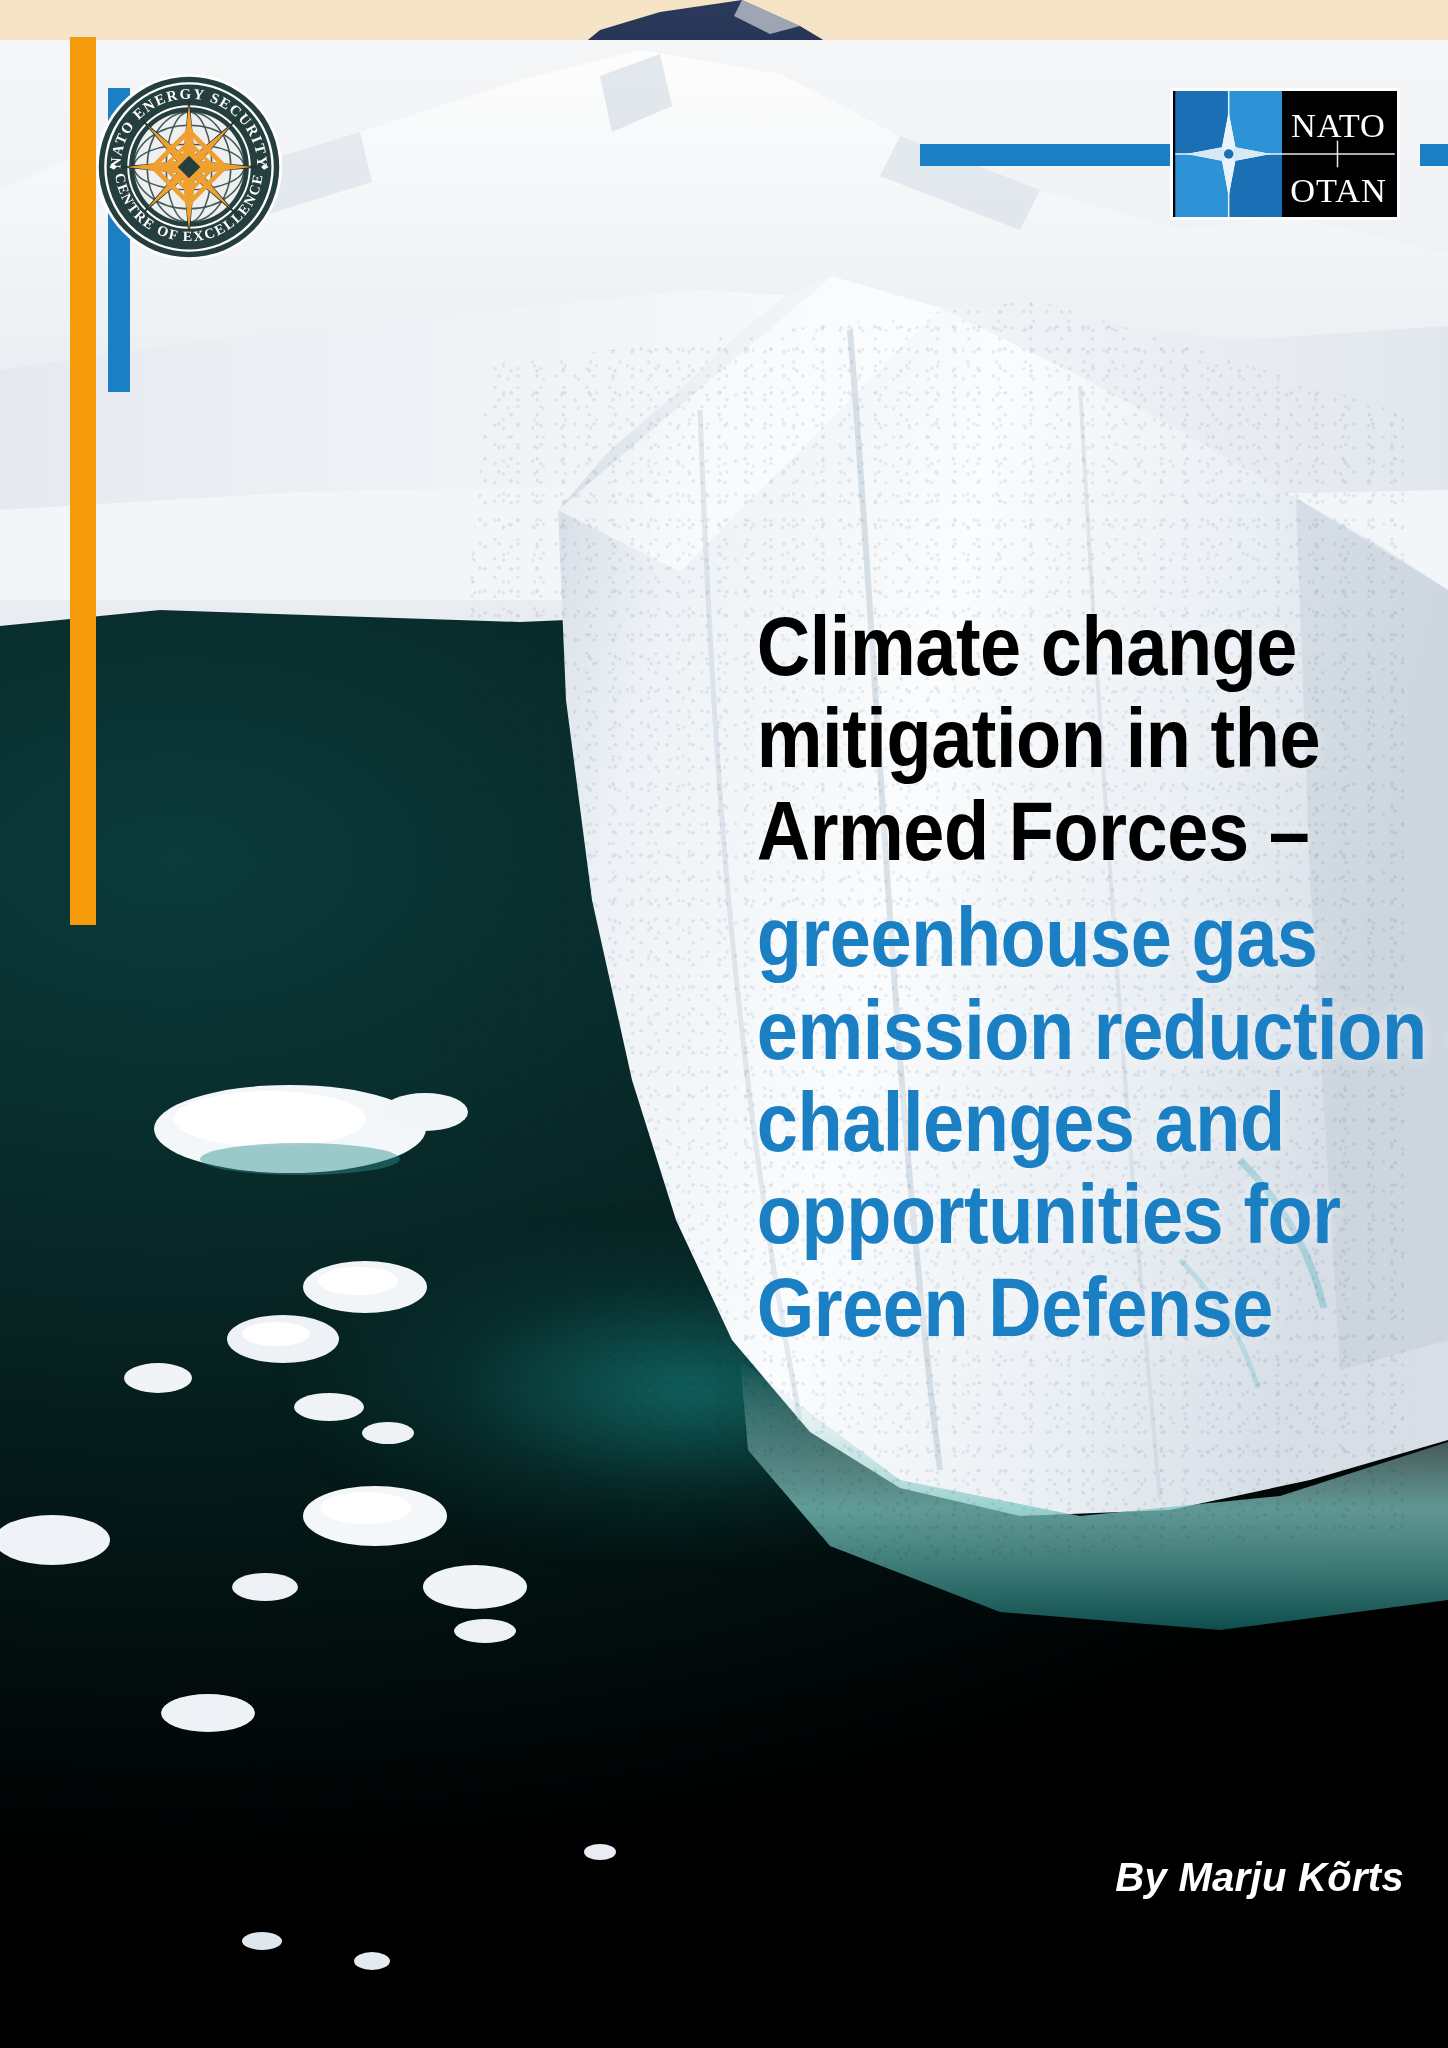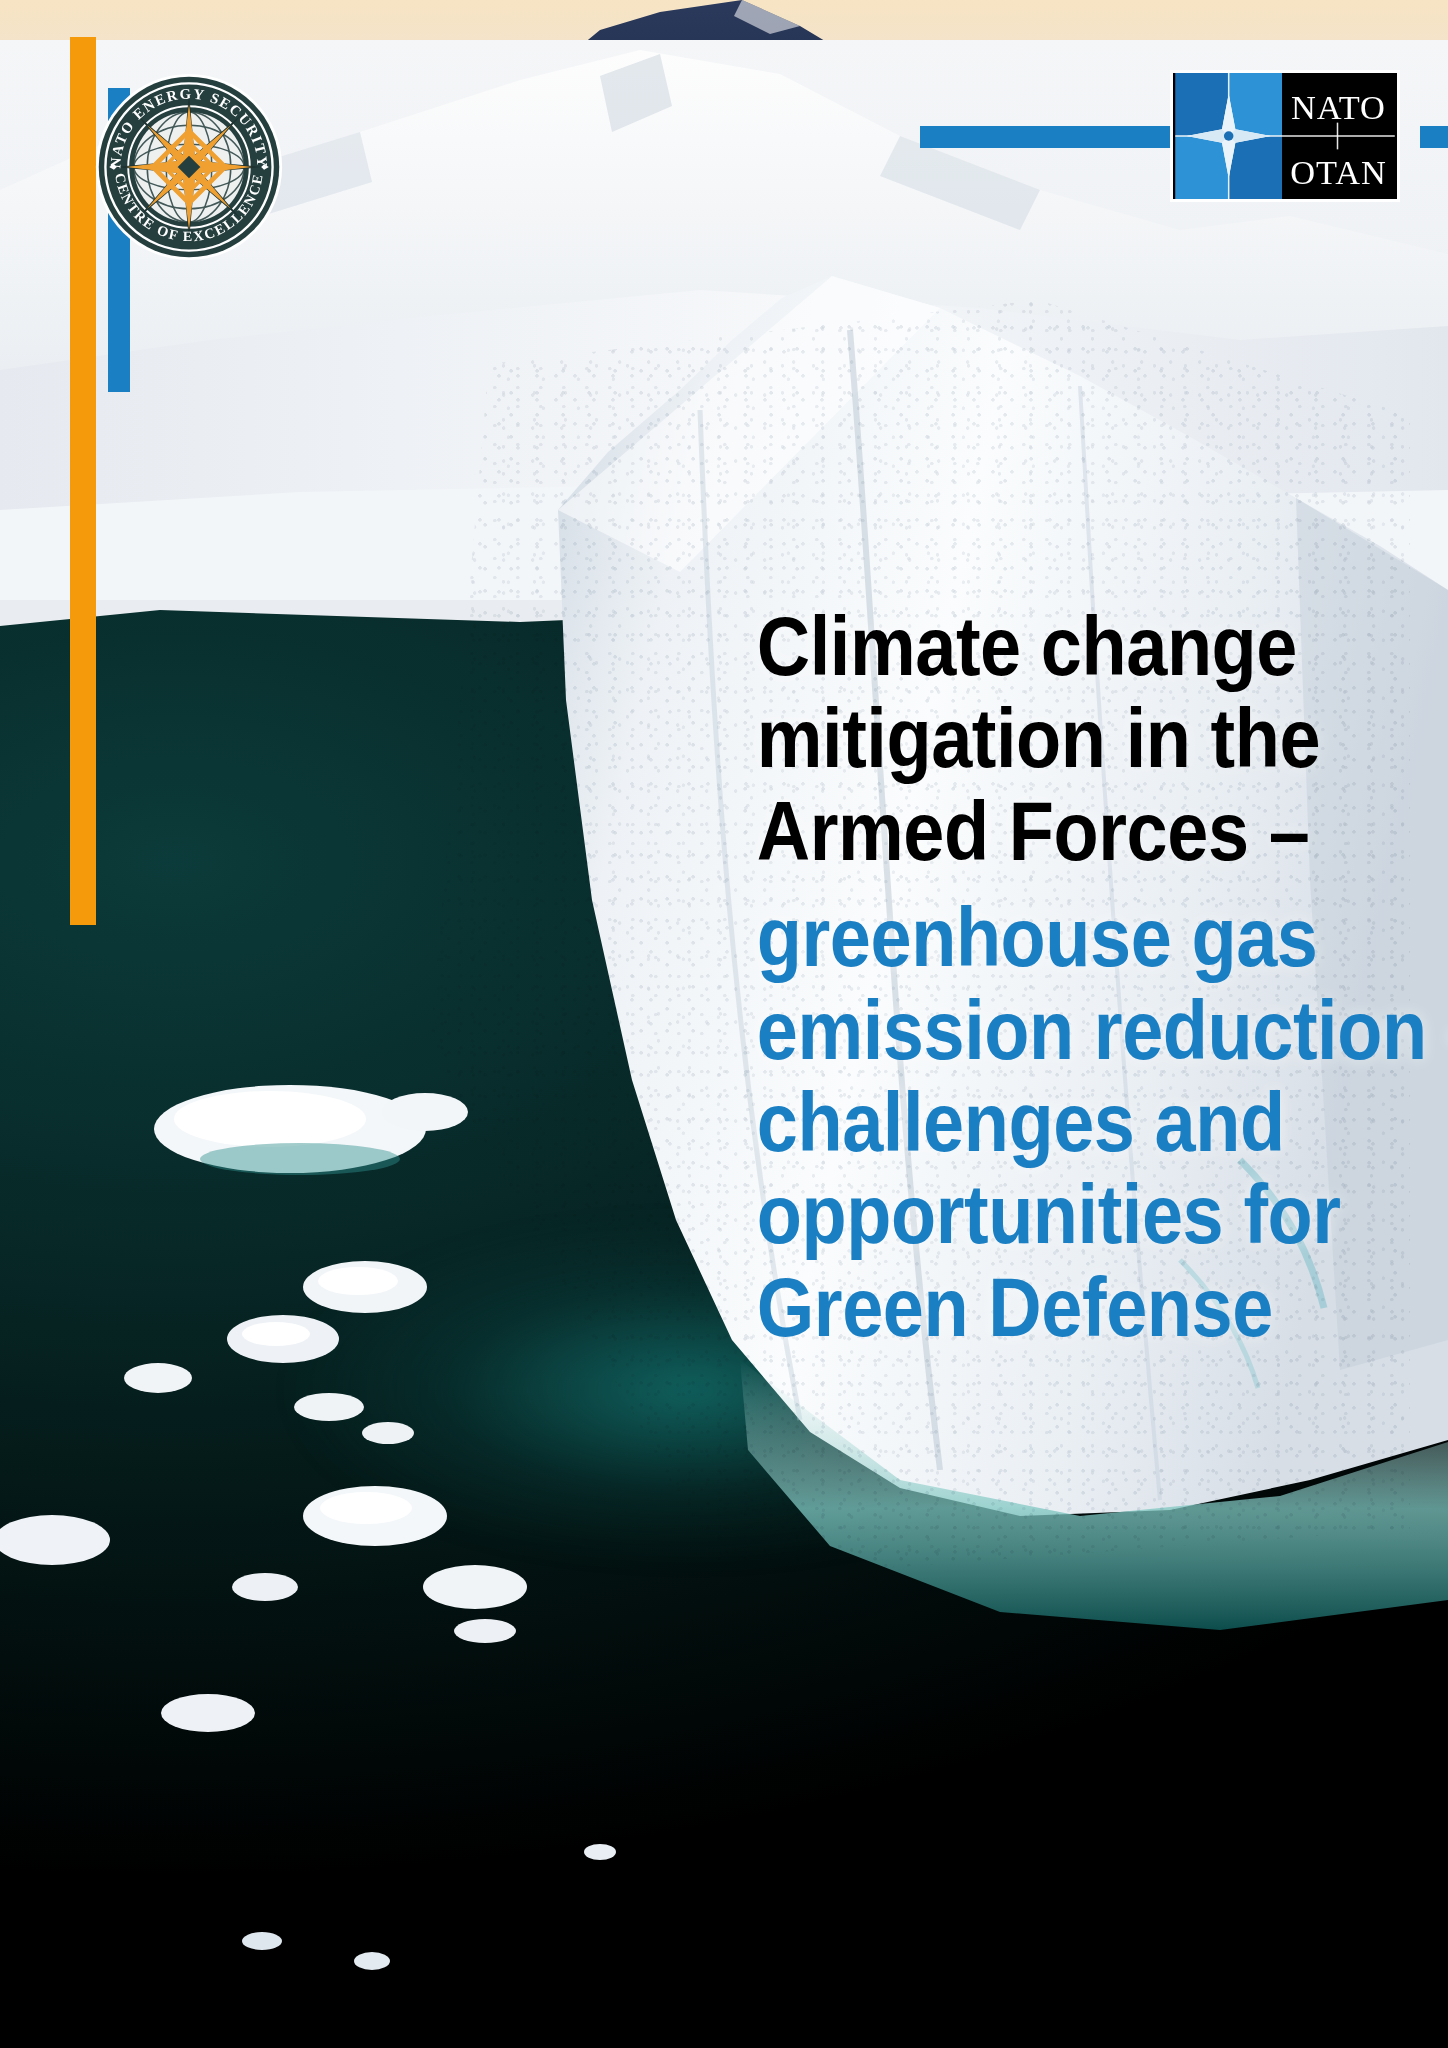--- a/index.html
+++ b/index.html
@@ -84,21 +84,21 @@
   .bar-blue{
     position:absolute; left:108px; top:88px; width:22px; height:304px;
     background:#1B7FC4;
   }
 
   
   .seal{ position:absolute; left:94px; top:72px; width:190px; height:190px; }
   .seal svg{ display:block; width:100%; height:100%; }
 
   
-  .nato-wrap{ position:absolute; left:920px; top:90px; width:528px; height:96px; }
+  .nato-wrap{ position:absolute; left:920px; top:108px; width:528px; height:96px; }
   .nato-rule-l{ position:absolute; left:0; top:36px; width:310px; height:22px; background:#1B7FC4; }
   .nato-rule-r{ position:absolute; left:500px; top:36px; width:86px; height:22px; background:#1B7FC4; }
   .nato-box{
     position:absolute; left:250px; top:-20px; width:230px; height:132px;
     border:3px solid #ffffff; background:#000;
   }
   .nato-box svg{ display:block; width:100%; height:100%; }
 
   
   .titleblock{
@@ -413,14 +413,15 @@
     <span class="t-line t-black">mitigation in the</span>
     <span class="t-line t-black">Armed Forces –</span>
     <div class="sub-gap"></div>
     <span class="t-line t-blue">greenhouse gas</span>
     <span class="t-line t-blue">emission reduction –</span>
     <span class="t-line t-blue">challenges and</span>
     <span class="t-line t-blue">opportunities for</span>
     <span class="t-line t-blue">Green Defense</span>
   </div>
 
+  <div class="author">By Marju Kõrts</div>
 
 </div>
 
 </body></html>

